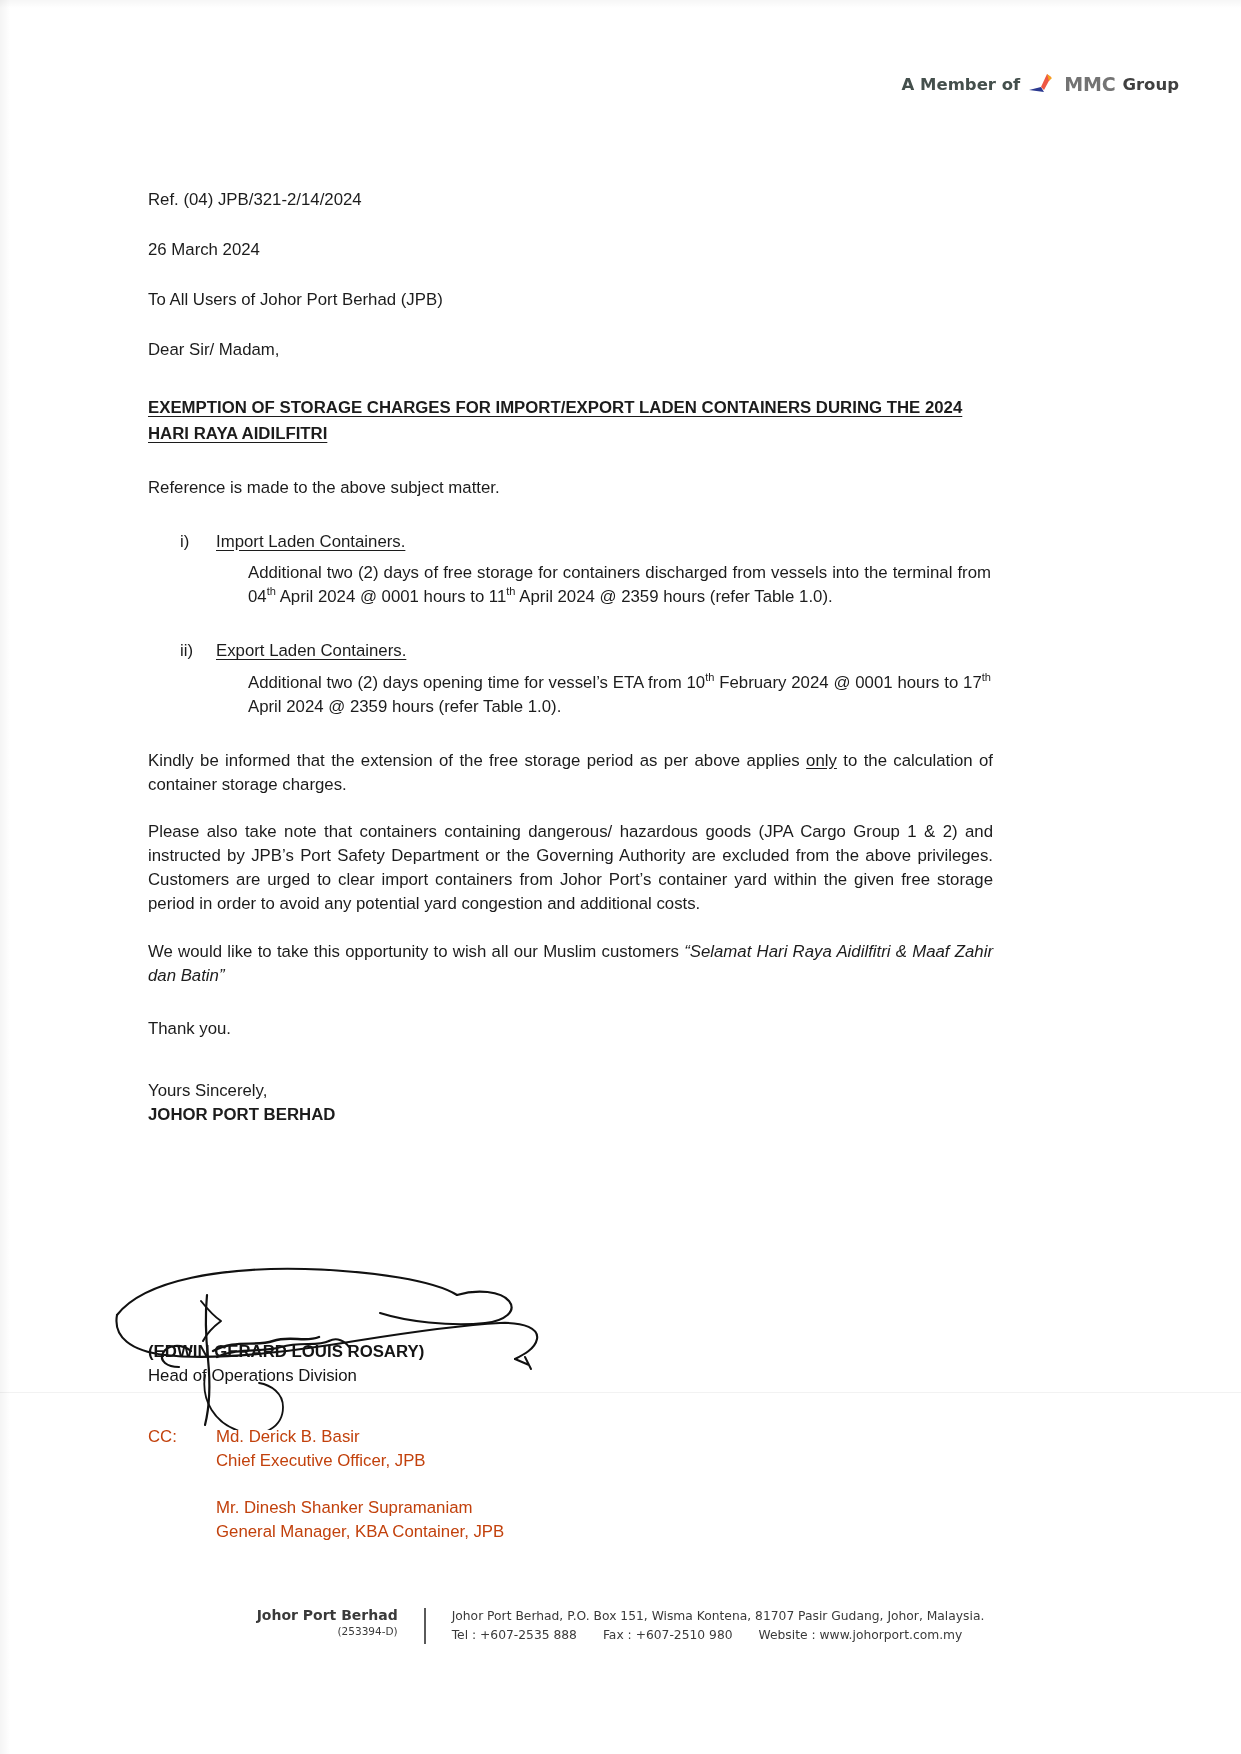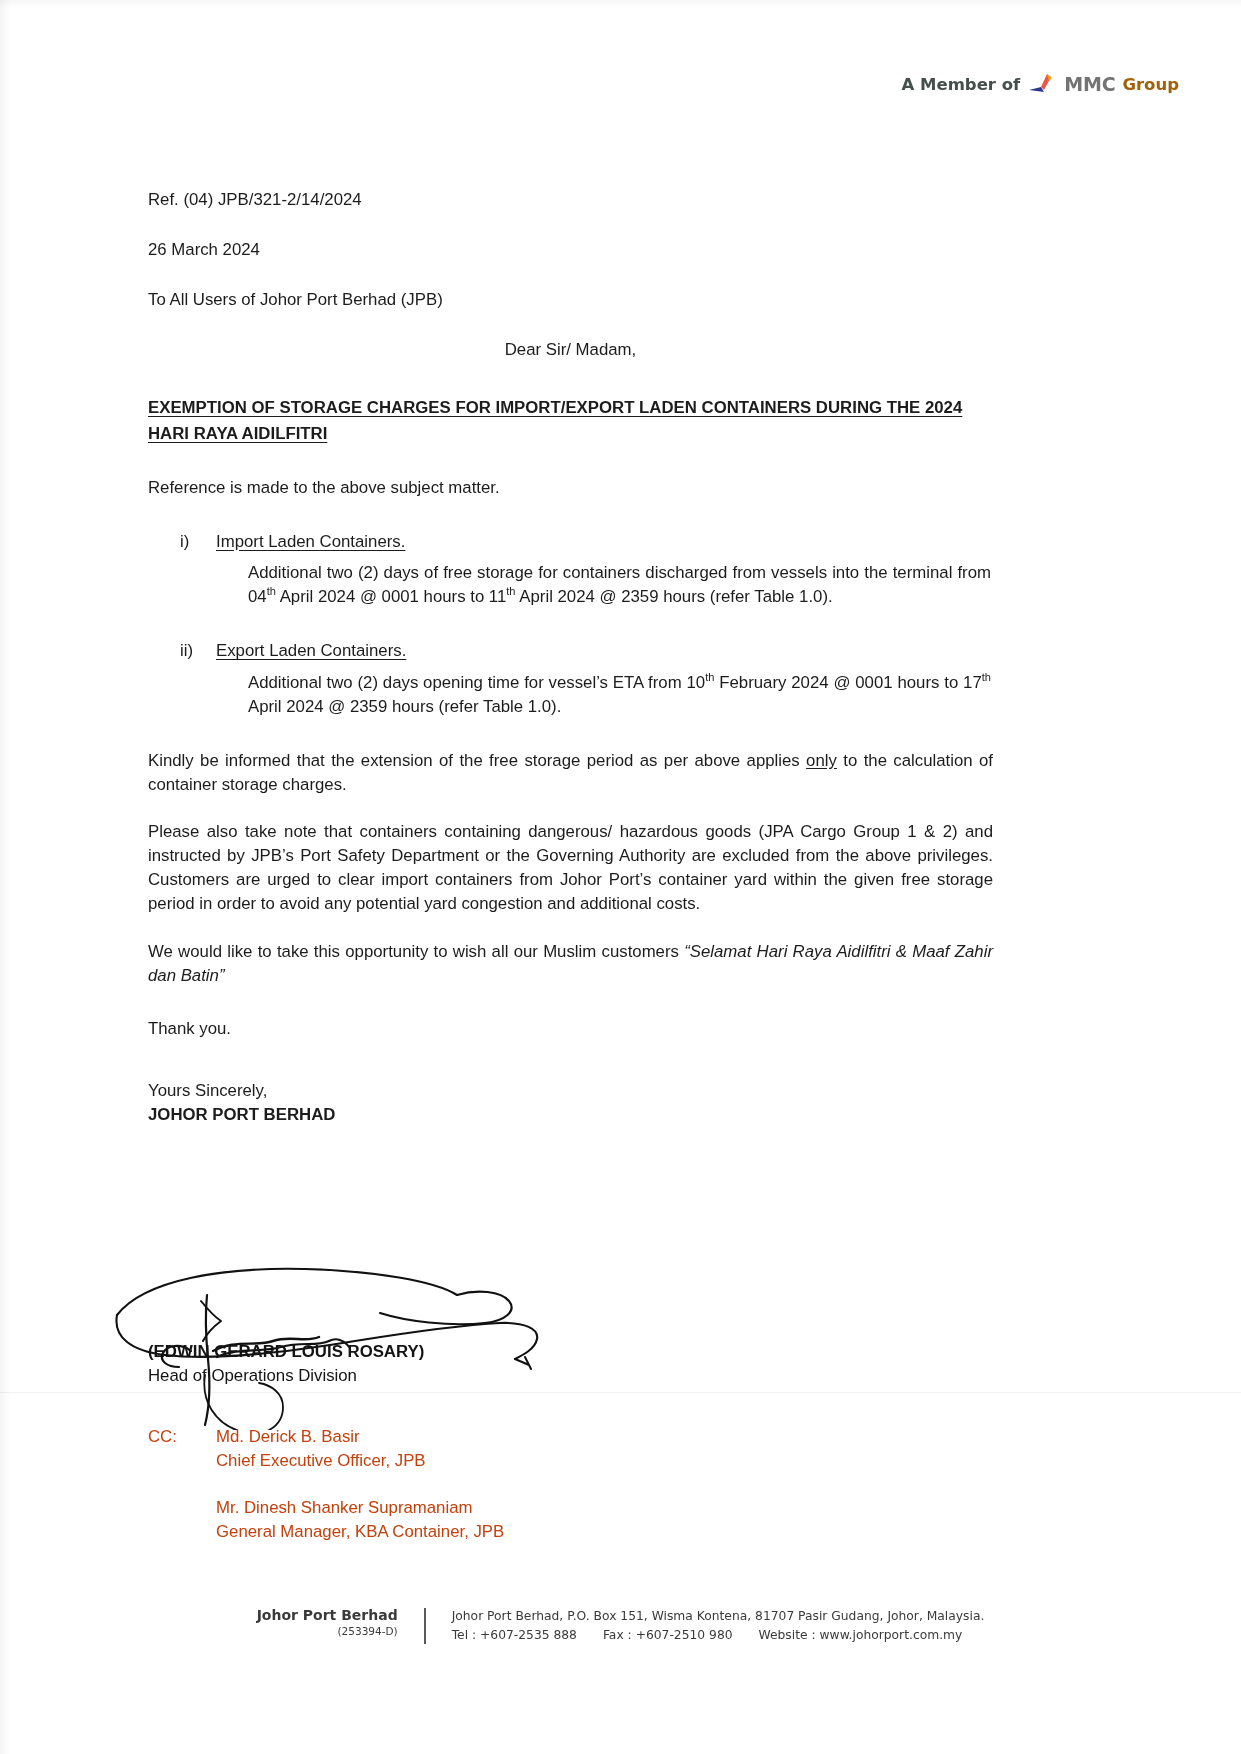--- a/index.html
+++ b/index.html
@@ -103,35 +103,35 @@
     font-family: "DejaVu Sans", sans-serif;
     font-size: 19px;
     font-weight: bold;
     color: #737373;
     letter-spacing: -0.2px;
   }
   .mmc-group {
     font-family: "DejaVu Sans", sans-serif;
     font-size: 16.5px;
     font-weight: bold;
-    color: #a16207;
+    color: #404040;
   }
 
   
   .body-area {
     position: absolute;
     left: 148px;
     top: 188px;
     width: 845px;
     color: #1c1c1c;
     font-size: 16.8px;
     line-height: 1.42;
   }
   .line-block { margin-bottom: 26px; }
-  .line-block.tight { margin-bottom: 20px; text-align: center; }
+  .line-block.tight { margin-bottom: 20px; }
 
   .subject {
     font-weight: bold;
     text-decoration: underline;
     text-underline-offset: 3px;
     margin-top: 34px;
     margin-bottom: 30px;
     line-height: 1.5;
     width: 820px;
   }

